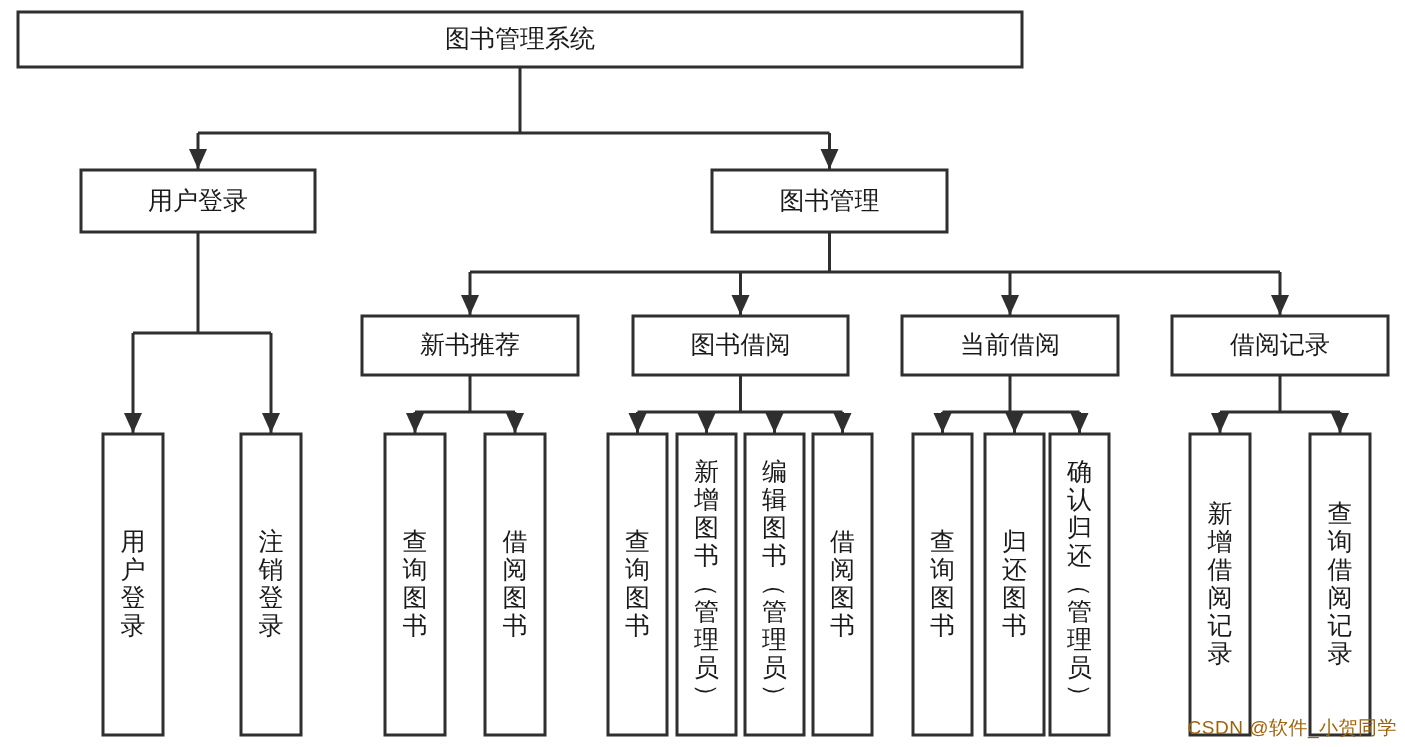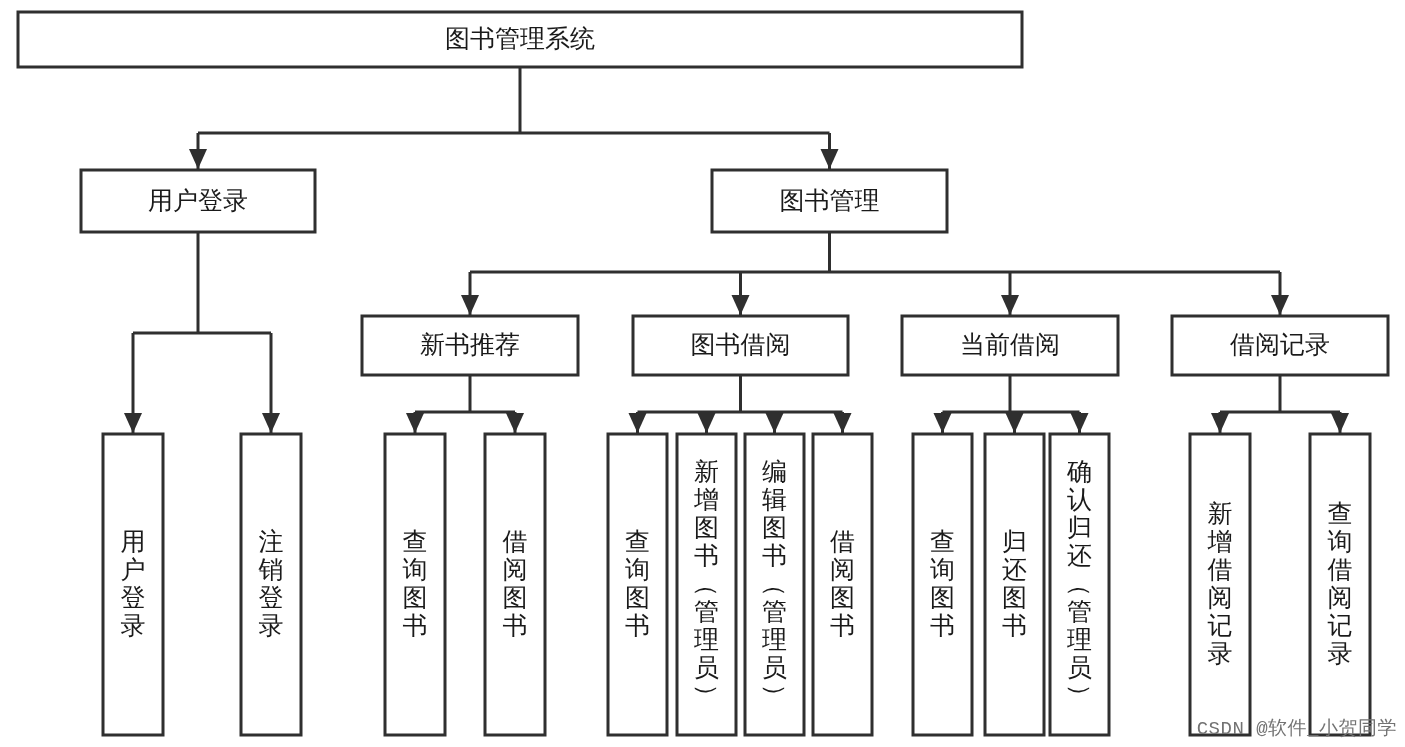--- a/index.html
+++ b/index.html
@@ -46,23 +46,23 @@
   .node-label-v {
     font-family: "Liberation Sans", "DejaVu Sans", sans-serif;
     font-size: 25px;
     fill: #1a1a1a;
     text-anchor: middle;
   }
   .watermark {
     position: absolute;
     right: 8px;
     bottom: 6px;
-    font-family: Liberation Mono, monospace;
+    font-family: Liberation Sans, sans-serif;
     font-size: 19px;
-    color: #737373;
+    color: #a16207;
     letter-spacing: 0.5px;
     white-space: nowrap;
     pointer-events: none;
   }
 </style>
 </head>
 <body>
 
 <svg id="diagram" viewBox="0 0 1405 747" xmlns="http://www.w3.org/2000/svg">
   <g id="edges-layer">

